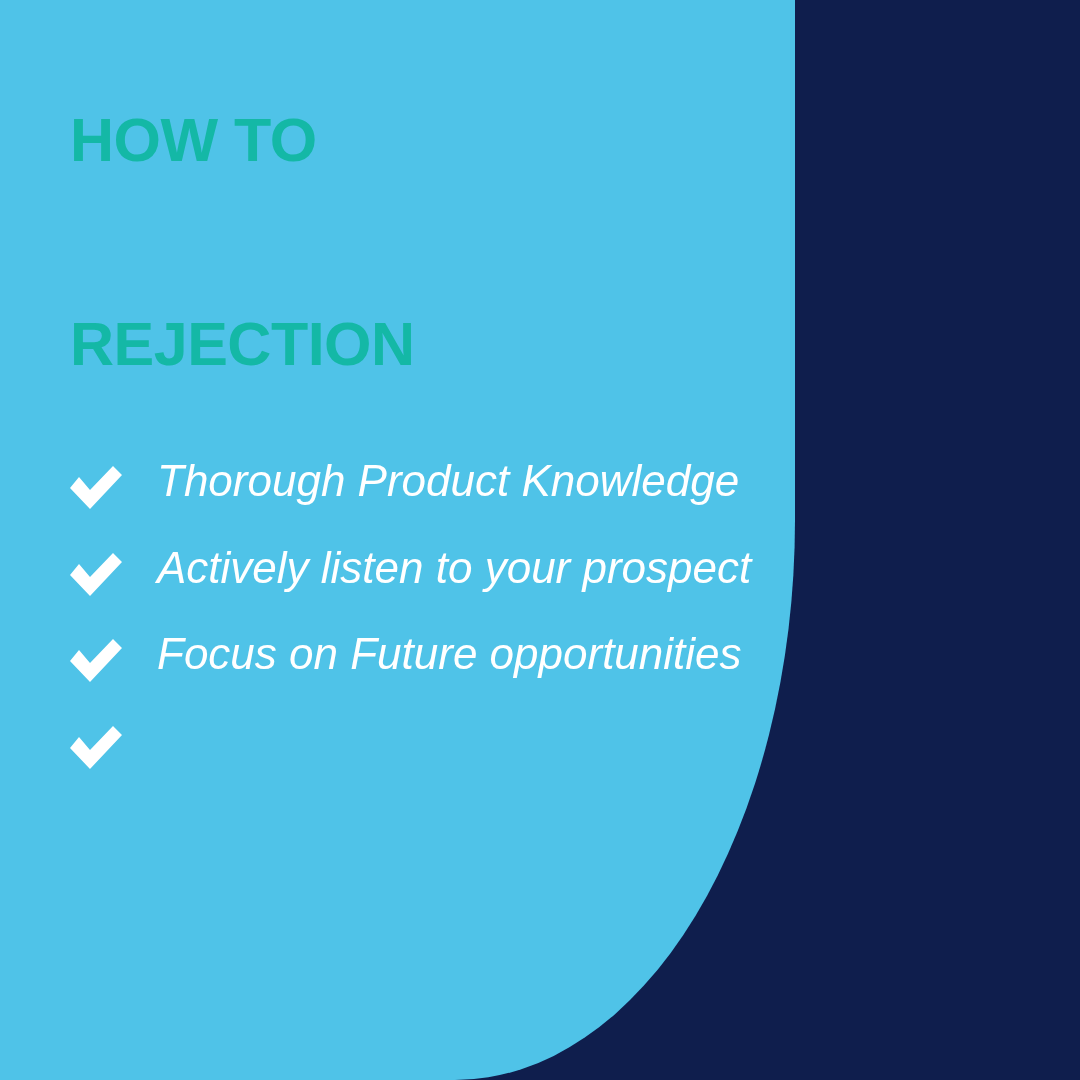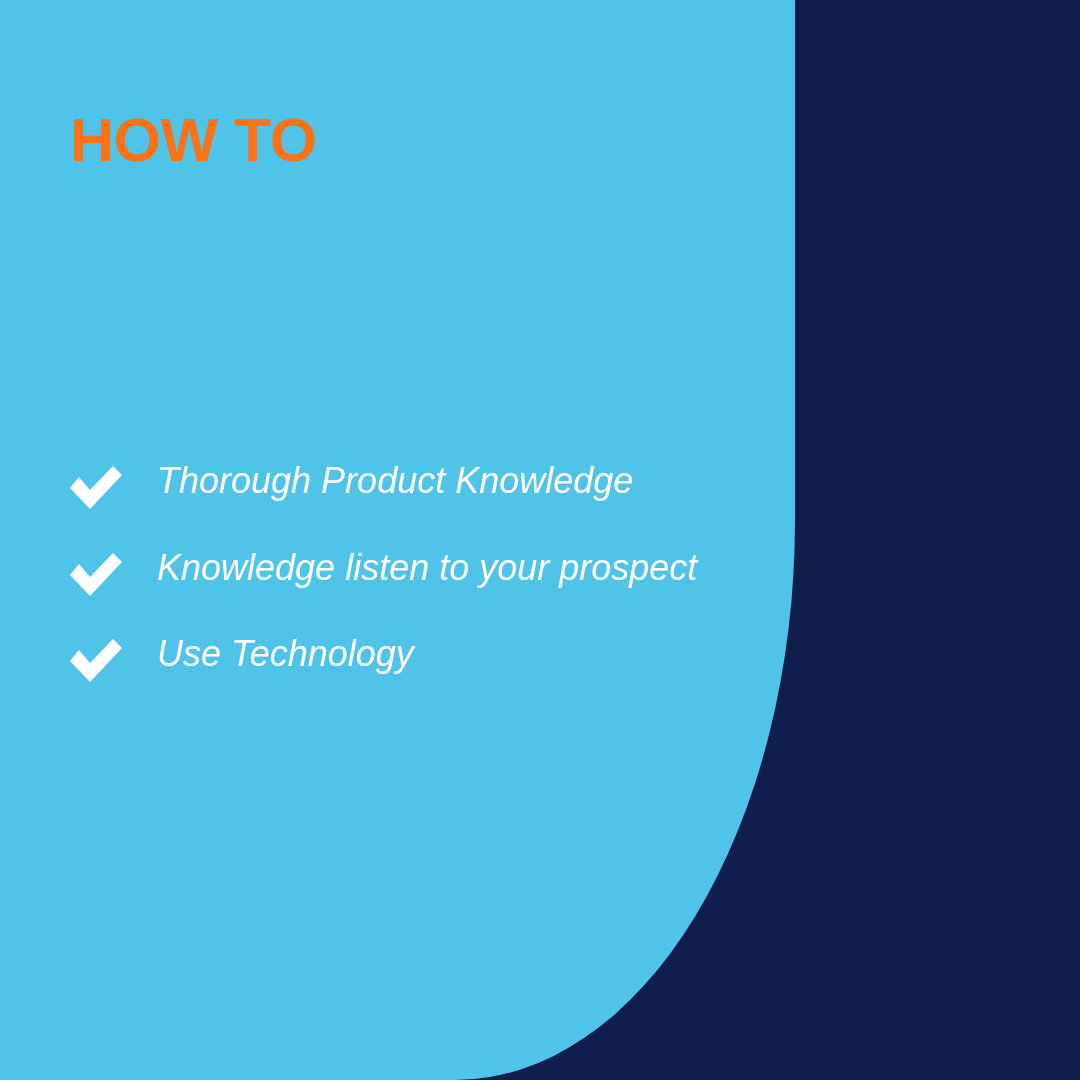--- a/index.html
+++ b/index.html
@@ -37,21 +37,21 @@
     width: 795px;
     height: 1080px;
   }
 
   .title {
     position: absolute;
     left: 70px;
     top: 106px;
     width: 700px;
     margin: 0;
-    color: #f97316;
+    color: #14b8a6;
     font-size: 61px;
     line-height: 68px;
     font-weight: bold;
     letter-spacing: -0.5px;
     text-transform: uppercase;
   }
 
   .checklist {
     position: absolute;
     left: 70px;
@@ -74,21 +74,21 @@
     width: 52px;
     height: 46px;
     margin-top: 8px;
     display: block;
   }
 
   .check-label {
     flex: 0 0 auto;
     margin-left: 35px;
     color: #ffffff;
-    font-size: 36px;
+    font-size: 44px;
     line-height: 46px;
     font-style: italic;
     font-weight: normal;
     white-space: nowrap;
   }
 </style>
 </head>
 <body>
 
 <div id="poster">
@@ -96,42 +96,48 @@
   <svg id="panel-shape" viewBox="0 0 1080 1080" preserveAspectRatio="none" xmlns="http://www.w3.org/2000/svg">
     <path d="M 0 0 L 795 0 L 795 520 A 340 560 0 0 1 455 1080 L 0 1080 Z" fill="#4fc3e8"></path>
   </svg>
 
   <div id="content">
 
     <h1 class="title">
       <span>HOW TO</span><br>
       <br>
       <br>
+      <span>REJECTION</span>
     </h1>
 
     <ul class="checklist">
 
       <li class="check-item">
         <svg class="check-icon" viewBox="0 0 52 46" xmlns="http://www.w3.org/2000/svg">
           <path d="M 0 22 L 9 11 L 20 24 L 43 0 L 52 9 L 20 43 Z" fill="#ffffff"></path>
         </svg>
         <span class="check-label">Thorough Product Knowledge</span>
       </li>
 
       <li class="check-item">
         <svg class="check-icon" viewBox="0 0 52 46" xmlns="http://www.w3.org/2000/svg">
           <path d="M 0 22 L 9 11 L 20 24 L 43 0 L 52 9 L 20 43 Z" fill="#ffffff"></path>
         </svg>
-        <span class="check-label">Knowledge listen to your prospect</span>
+        <span class="check-label">Actively listen to your prospect</span>
       </li>
-
 
       <li class="check-item">
         <svg class="check-icon" viewBox="0 0 52 46" xmlns="http://www.w3.org/2000/svg">
           <path d="M 0 22 L 9 11 L 20 24 L 43 0 L 52 9 L 20 43 Z" fill="#ffffff"></path>
         </svg>
-        <span class="check-label">Use Technology</span>
+        <span class="check-label">Focus on Future opportunities</span>
+      </li>
+
+      <li class="check-item">
+        <svg class="check-icon" viewBox="0 0 52 46" xmlns="http://www.w3.org/2000/svg">
+          <path d="M 0 22 L 9 11 L 20 24 L 43 0 L 52 9 L 20 43 Z" fill="#ffffff"></path>
+        </svg>
       </li>
 
     </ul>
 
   </div>
 </div>
 
 </body></html>

